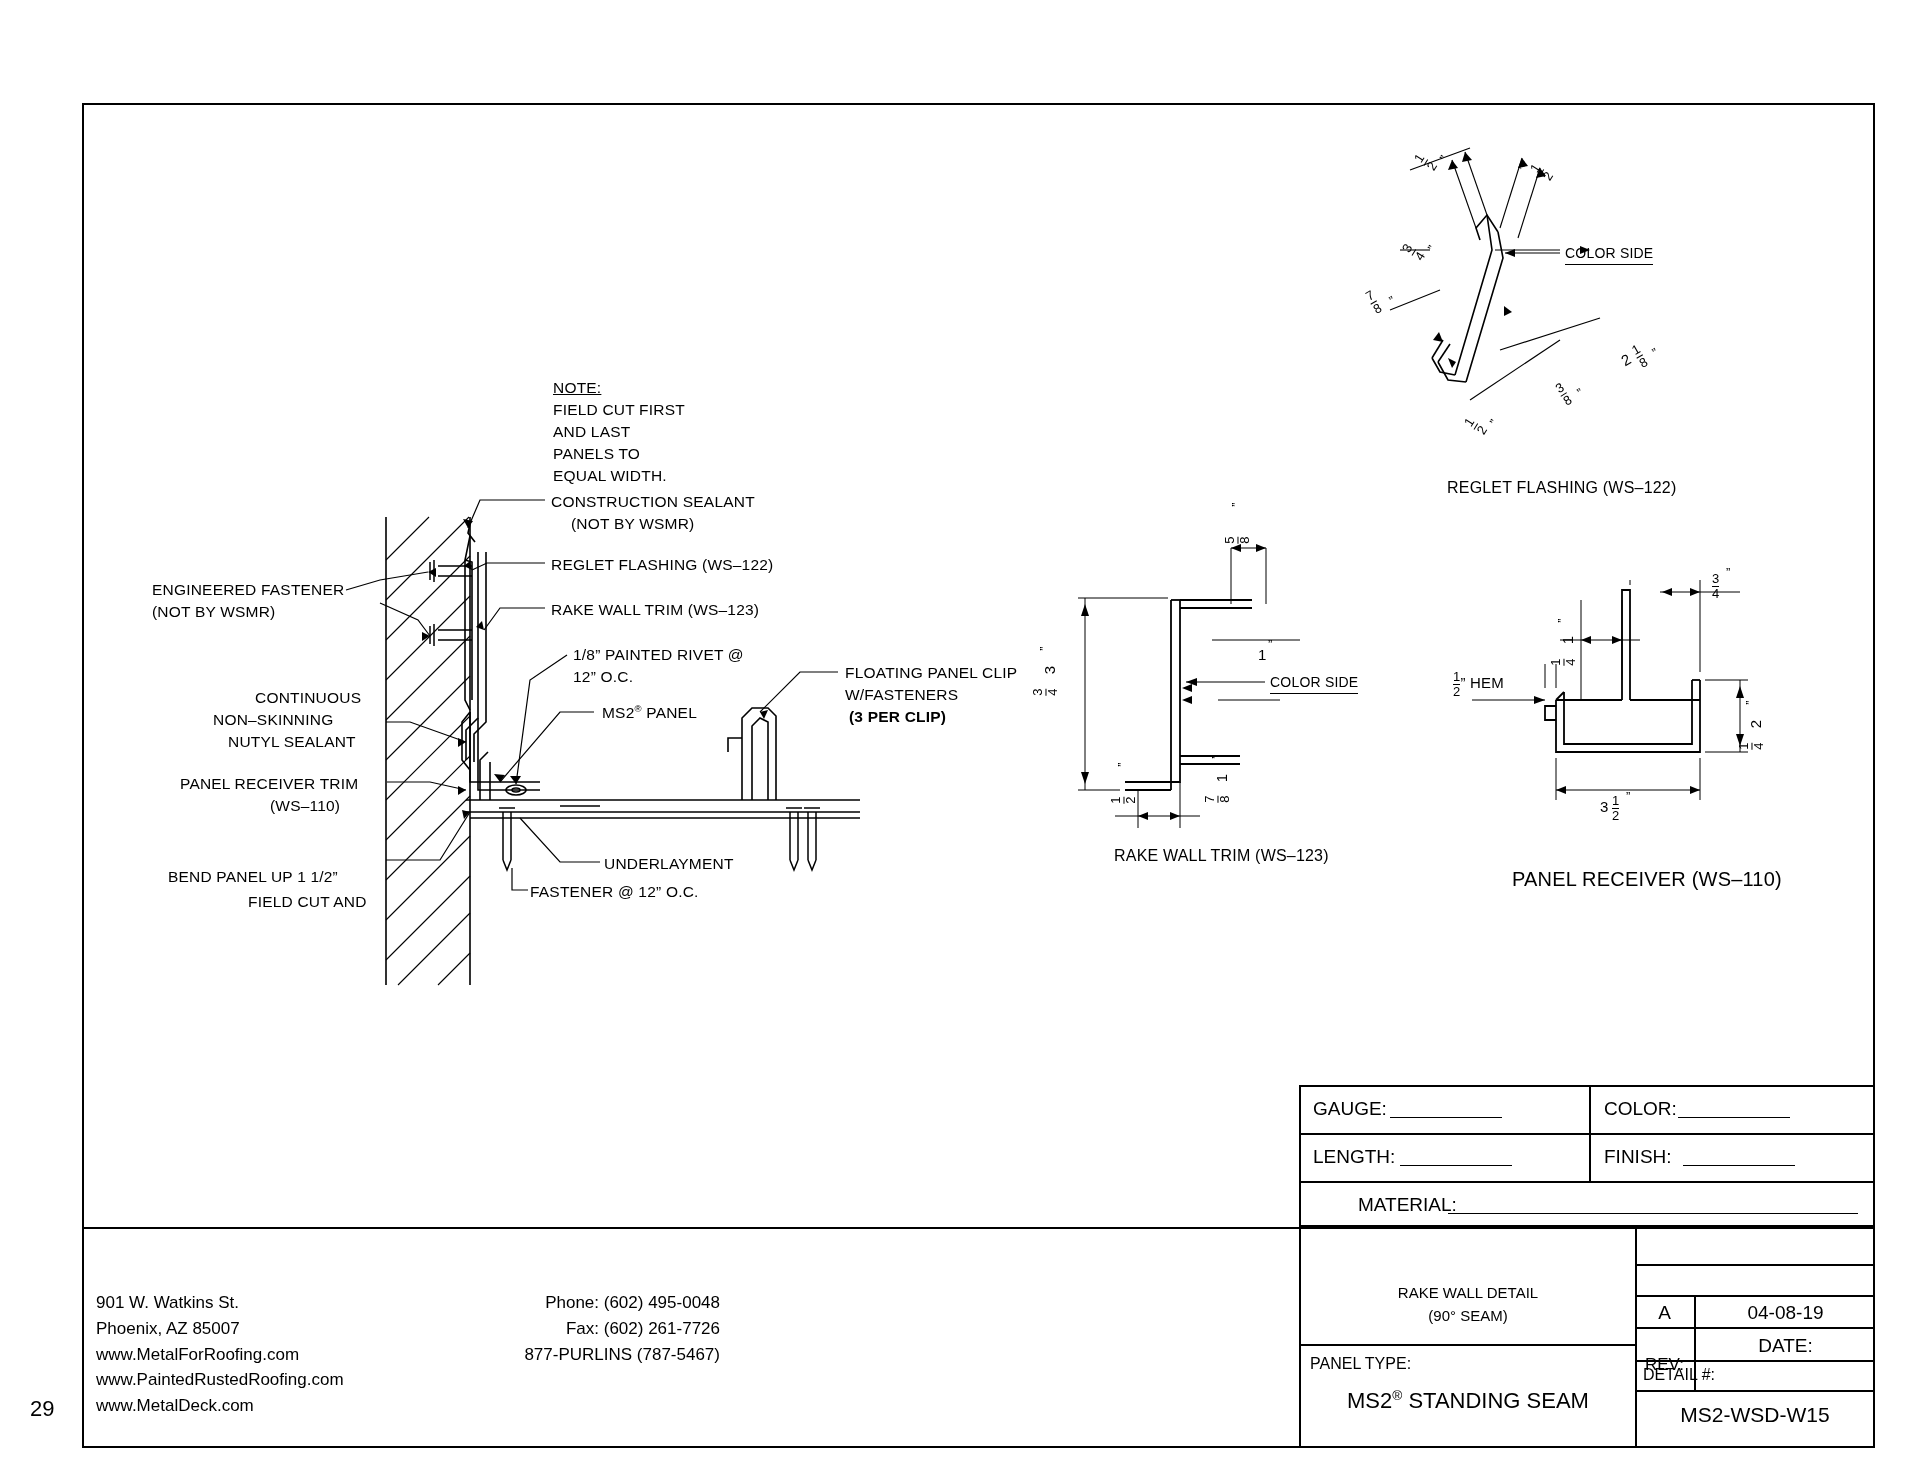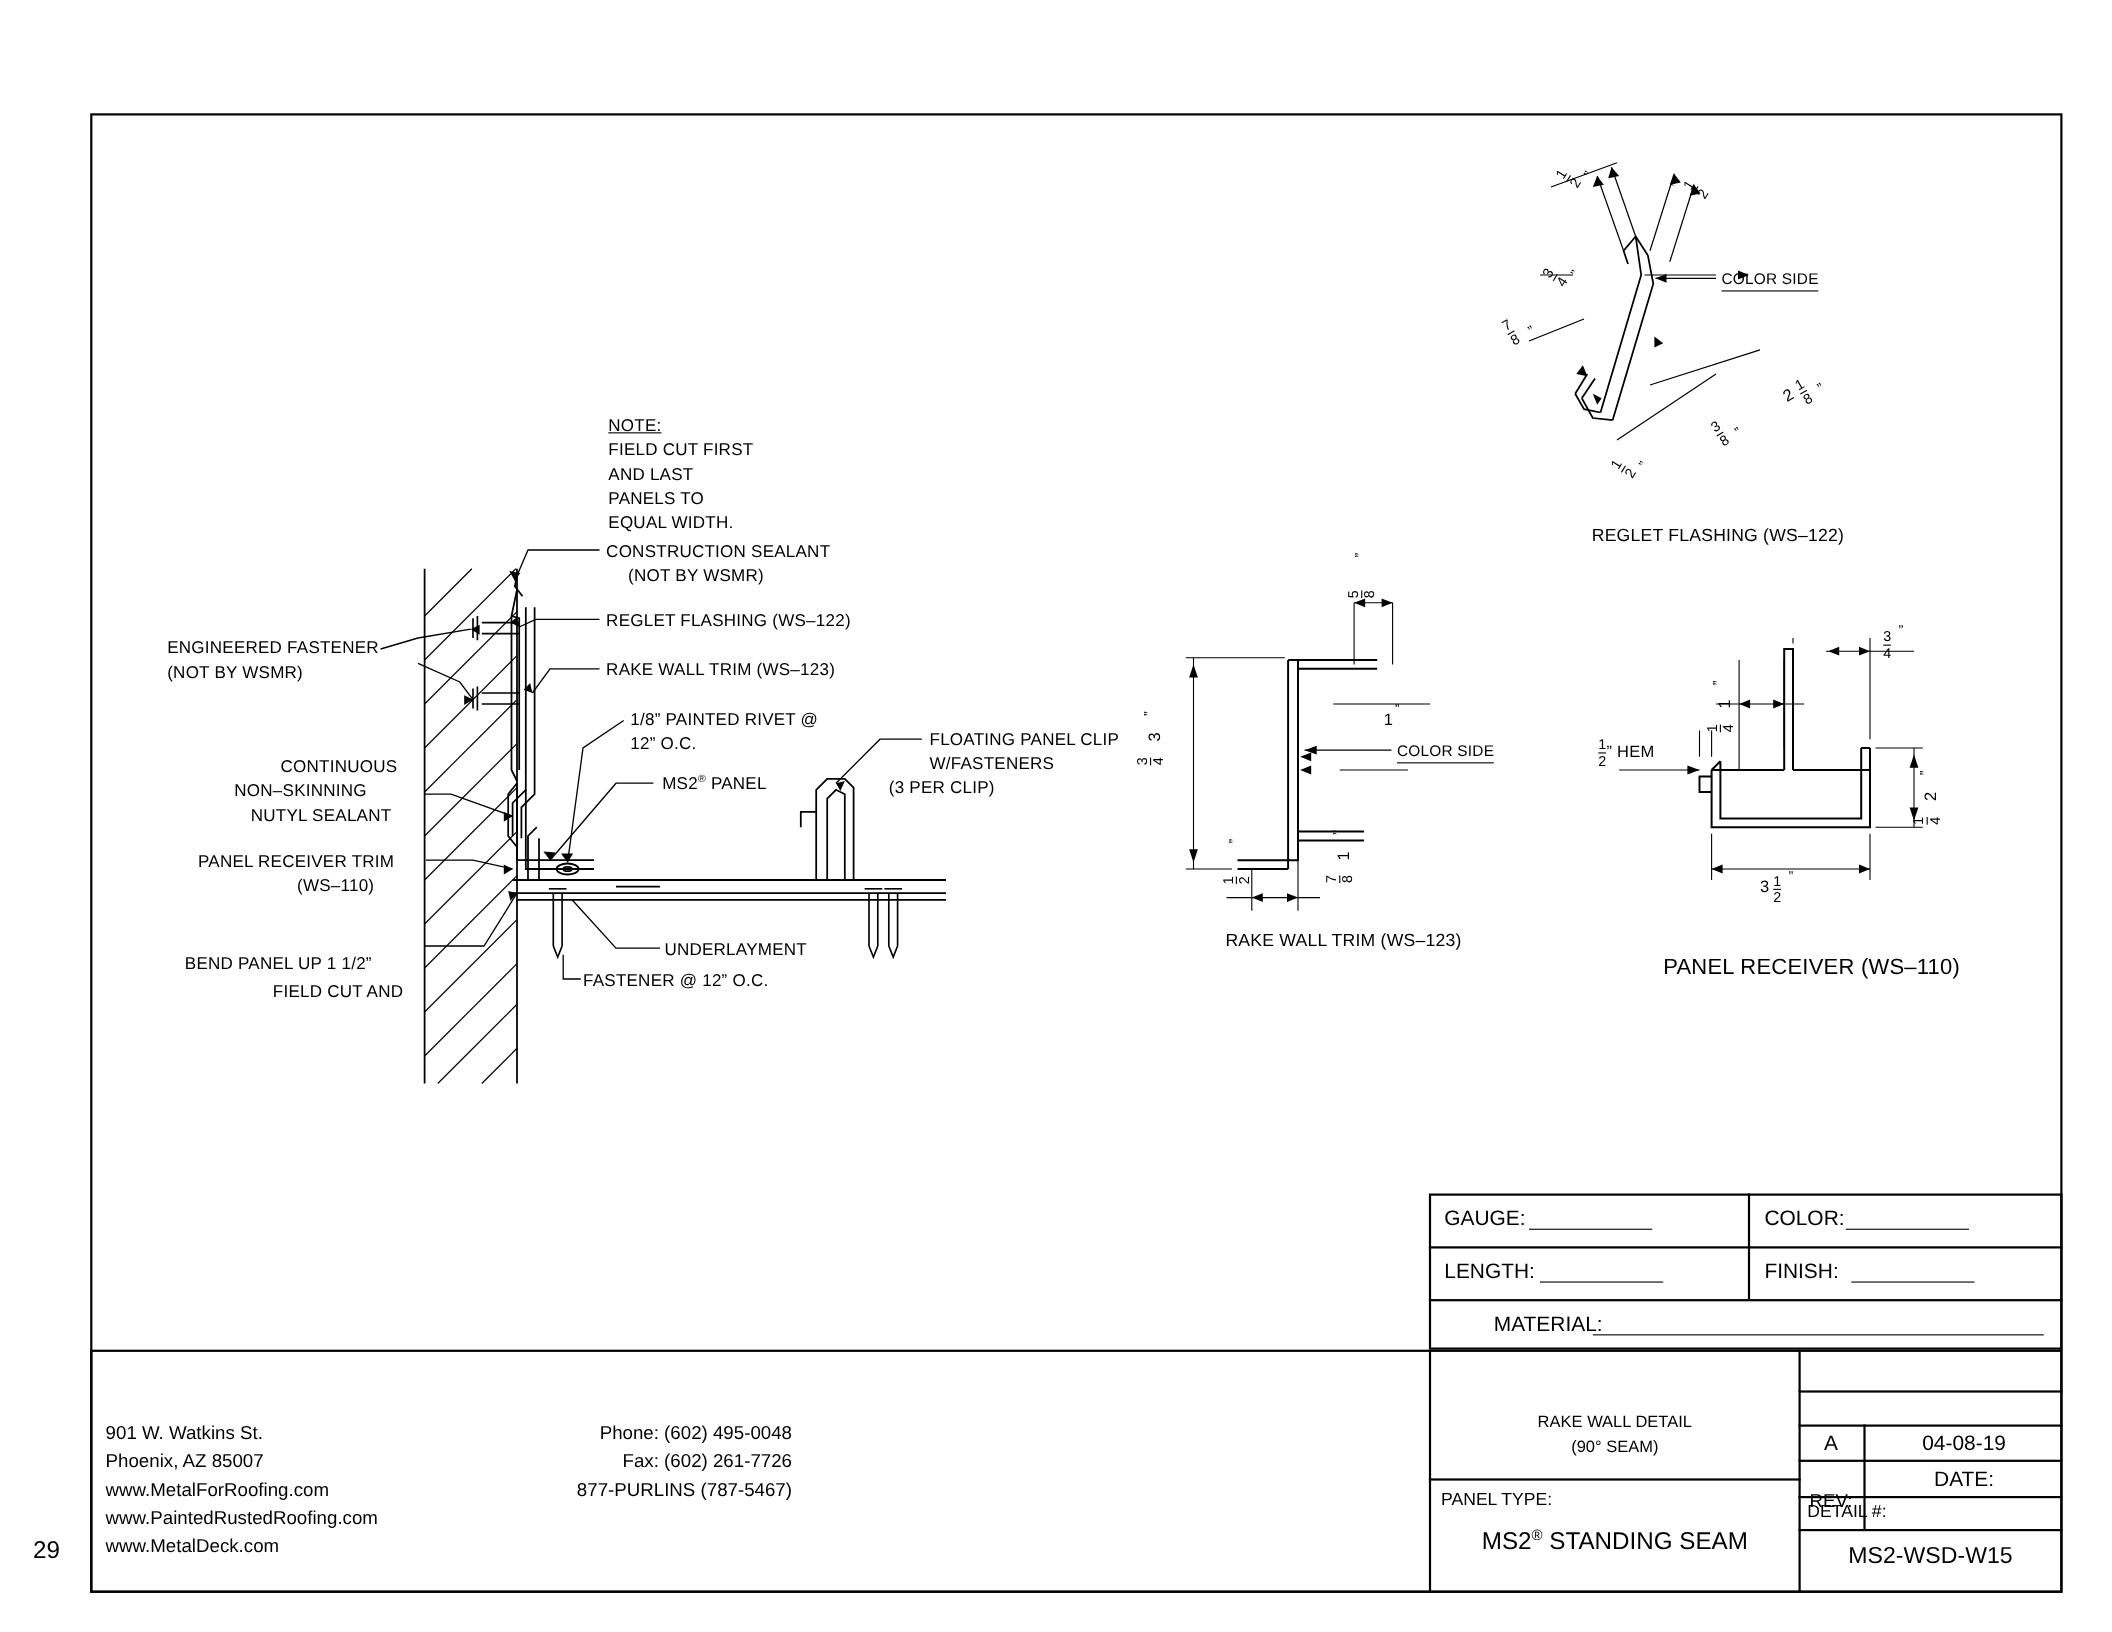--- a/index.html
+++ b/index.html
@@ -236,21 +236,21 @@
   <div class="lbl" style="left:270px; top:796px;">(WS–110)</div>
 
   <div class="lbl" style="left:248px; top:892px;">FIELD CUT AND</div>
   <div class="lbl" style="left:168px; top:867px;">BEND PANEL UP 1 1/2”</div>
 
   <div class="lbl" style="left:530px; top:882px;">FASTENER @ 12” O.C.</div>
   <div class="lbl" style="left:604px; top:854px;">UNDERLAYMENT</div>
 
   <div class="lbl" style="left:845px; top:663px;">FLOATING PANEL CLIP</div>
   <div class="lbl" style="left:845px; top:685px;">W/FASTENERS</div>
-  <div class="lbl" style="left:808px; top:707px;">(3 PER CLIP)</div>
+  <div class="lbl" style="left:849px; top:707px;font-weight:bold;">(3 PER CLIP)</div>
 
   <svg width="1920" height="1484">
     <g stroke="#000" fill="none" stroke-width="1.6">
 
       <path d="M1498,232 L1487,215 L1476,228 L1480,240"></path>
       <path d="M1487,215 L1492,250 L1455,375"></path>
       <path d="M1498,232 L1503,258 L1466,382"></path>
       <path d="M1455,375 L1440,372 L1432,358"></path>
       <path d="M1466,382 L1448,380 L1438,362"></path>
       <path d="M1432,358 L1443,340"></path>

